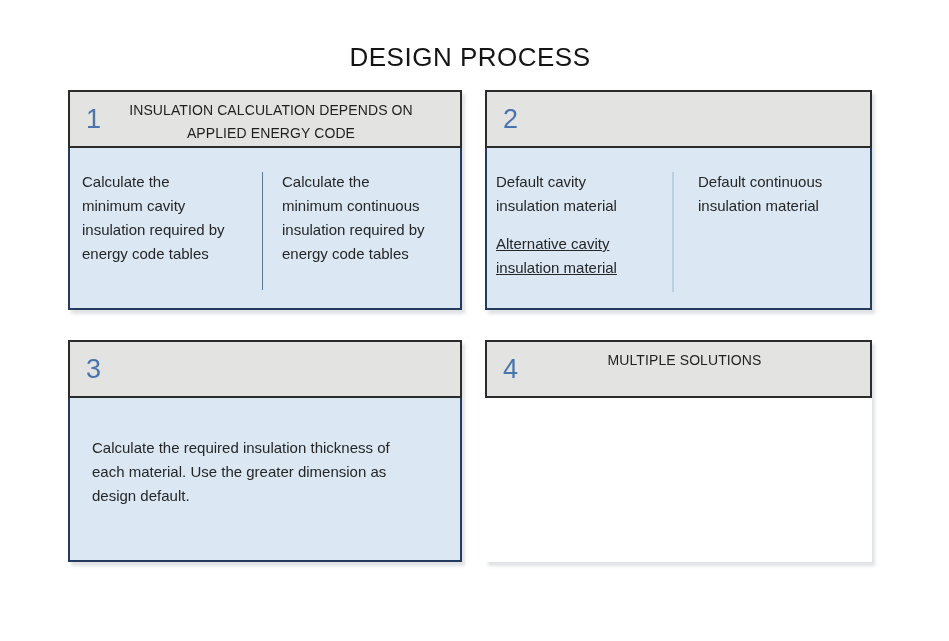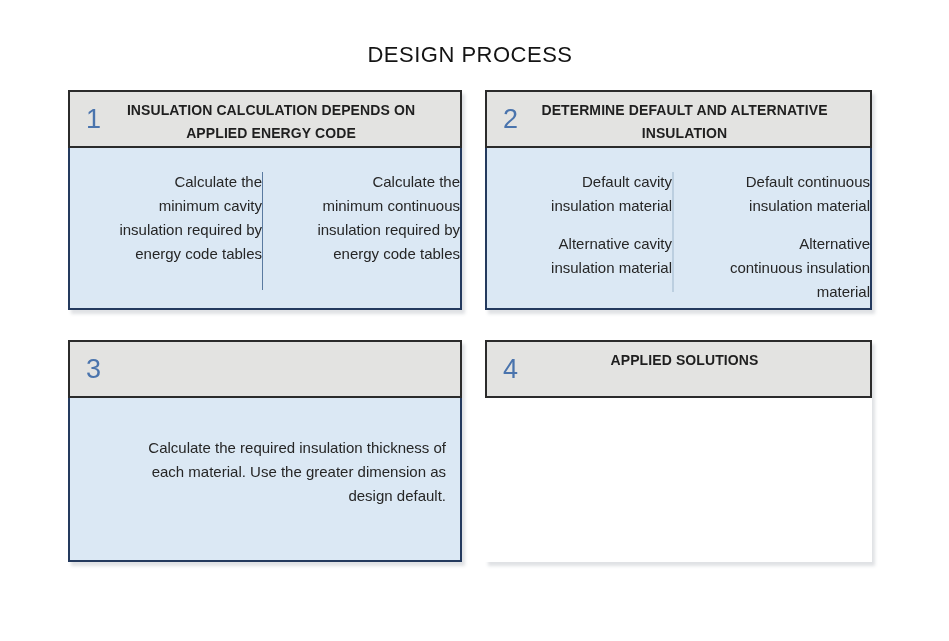--- a/index.html
+++ b/index.html
@@ -13,21 +13,21 @@
     background: #ffffff;
     overflow: hidden;
   }
 
   .page-title {
     position: absolute;
     top: 42px;
     left: 0;
     width: 940px;
     text-align: center;
-    font-size: 22px;
+    font-size: 26px;
     font-weight: 400;
     letter-spacing: 0.5px;
     color: #141414;
   }
 
   .grid {
     position: absolute;
     left: 68px;
     top: 90px;
     width: 804px;
@@ -62,47 +62,46 @@
     transform: translateY(-50%);
     font-size: 27px;
     line-height: 1;
     color: #4a74ad;
   }
 
   .card-title {
     padding: 7px 28px 0 40px;
     text-align: center;
     font-size: 14px;
-    font-weight: bold;
+    font-weight: normal;
     line-height: 23px;
     color: #1f1f1f;
     letter-spacing: 0.1px;
     white-space: pre-line;
   }
 
   .card-body {
     flex: 1 1 auto;
     margin-top: -2px;
     background: #dbe8f4;
     border: 2px solid #243a5e;
     font-size: 15px;
     line-height: 24px;
     color: #262626;
-    text-align: right;
   }
 
   .two-col { display: flex; }
 
   .col { padding-top: 22px; }
   .col p { white-space: pre-line; margin: 0; }
-  .col p + p { margin-top: 14px; }
+  .col p + p { margin-top: 14px; text-decoration: underline; }
 
   .card-1 .col-left  { flex: 0 0 192px; padding-left: 12px; }
   .card-1 .col-right { flex: 1 1 auto;  padding-left: 19px; }
-  .card-2 .col-left  { flex: 0 0 185px; padding-left: 2px; }
+  .card-2 .col-left  { flex: 0 0 185px; padding-left: 9px; }
   .card-2 .col-right { flex: 1 1 auto;  padding-left: 24px; }
 
   .divider {
     flex: 0 0 auto;
     align-self: stretch;
   }
   .card-1 .divider { width: 1px; background: #5a7aa0; margin: 24px 0 18px 0; }
   .card-2 .divider { width: 2px; background: #bccfe0; margin: 24px 0 16px 0; }
 
   .single-col {
@@ -138,53 +137,48 @@
 minimum continuous
 insulation required by
 energy code tables</p>
         </div>
       </div>
     </div>
 
     <div class="card card-2">
       <div class="card-header">
         <span class="card-number">2</span>
-        <div class="card-title">DETERMINE DEFAULT AND ALTERNATIVE
-INSULATION</div>
       </div>
       <div class="card-body two-col">
         <div class="col col-left">
           <p>Default cavity
 insulation material</p>
           <p>Alternative cavity
 insulation material</p>
         </div>
         <div class="divider"></div>
         <div class="col col-right">
           <p>Default continuous
 insulation material</p>
-          <p>Alternative
-continuous insulation
-material</p>
         </div>
       </div>
     </div>
 
     <div class="card card-3">
       <div class="card-header">
         <span class="card-number">3</span>
       </div>
       <div class="card-body">
         <div class="single-col">Calculate the required insulation thickness of
 each material. Use the greater dimension as
 design default.</div>
       </div>
     </div>
 
     <div class="card card-4">
       <div class="card-header">
         <span class="card-number">4</span>
-        <div class="card-title">APPLIED SOLUTIONS</div>
+        <div class="card-title">MULTIPLE SOLUTIONS</div>
       </div>
     </div>
 
   </div>
 </div>
 
 </body></html>

